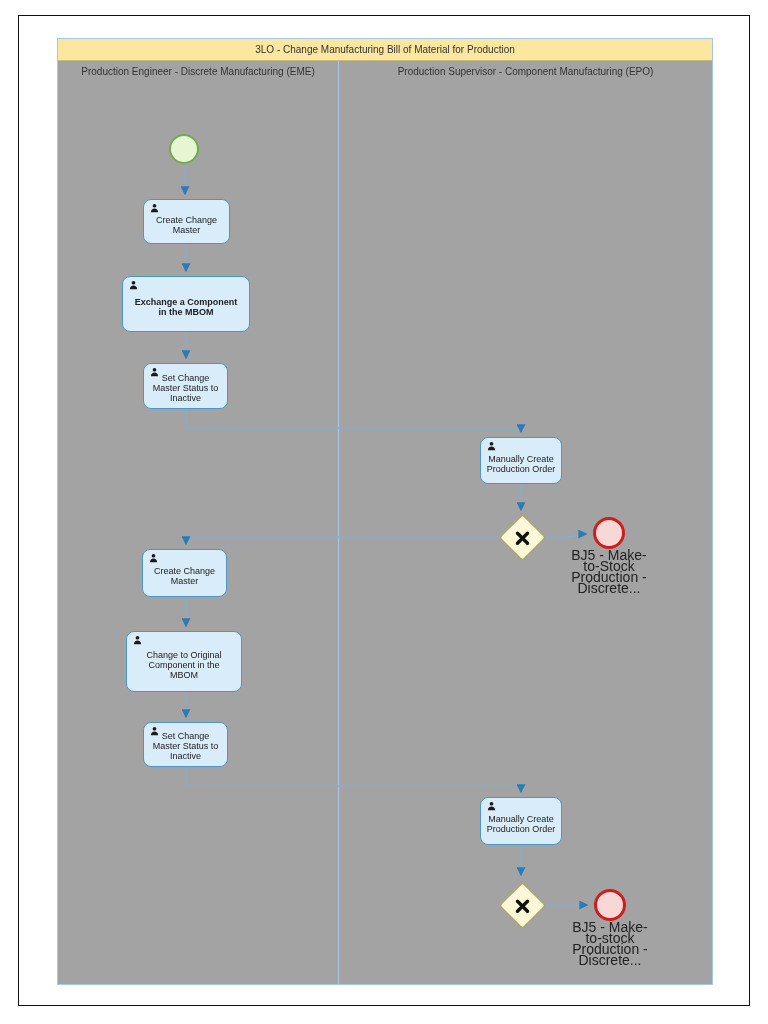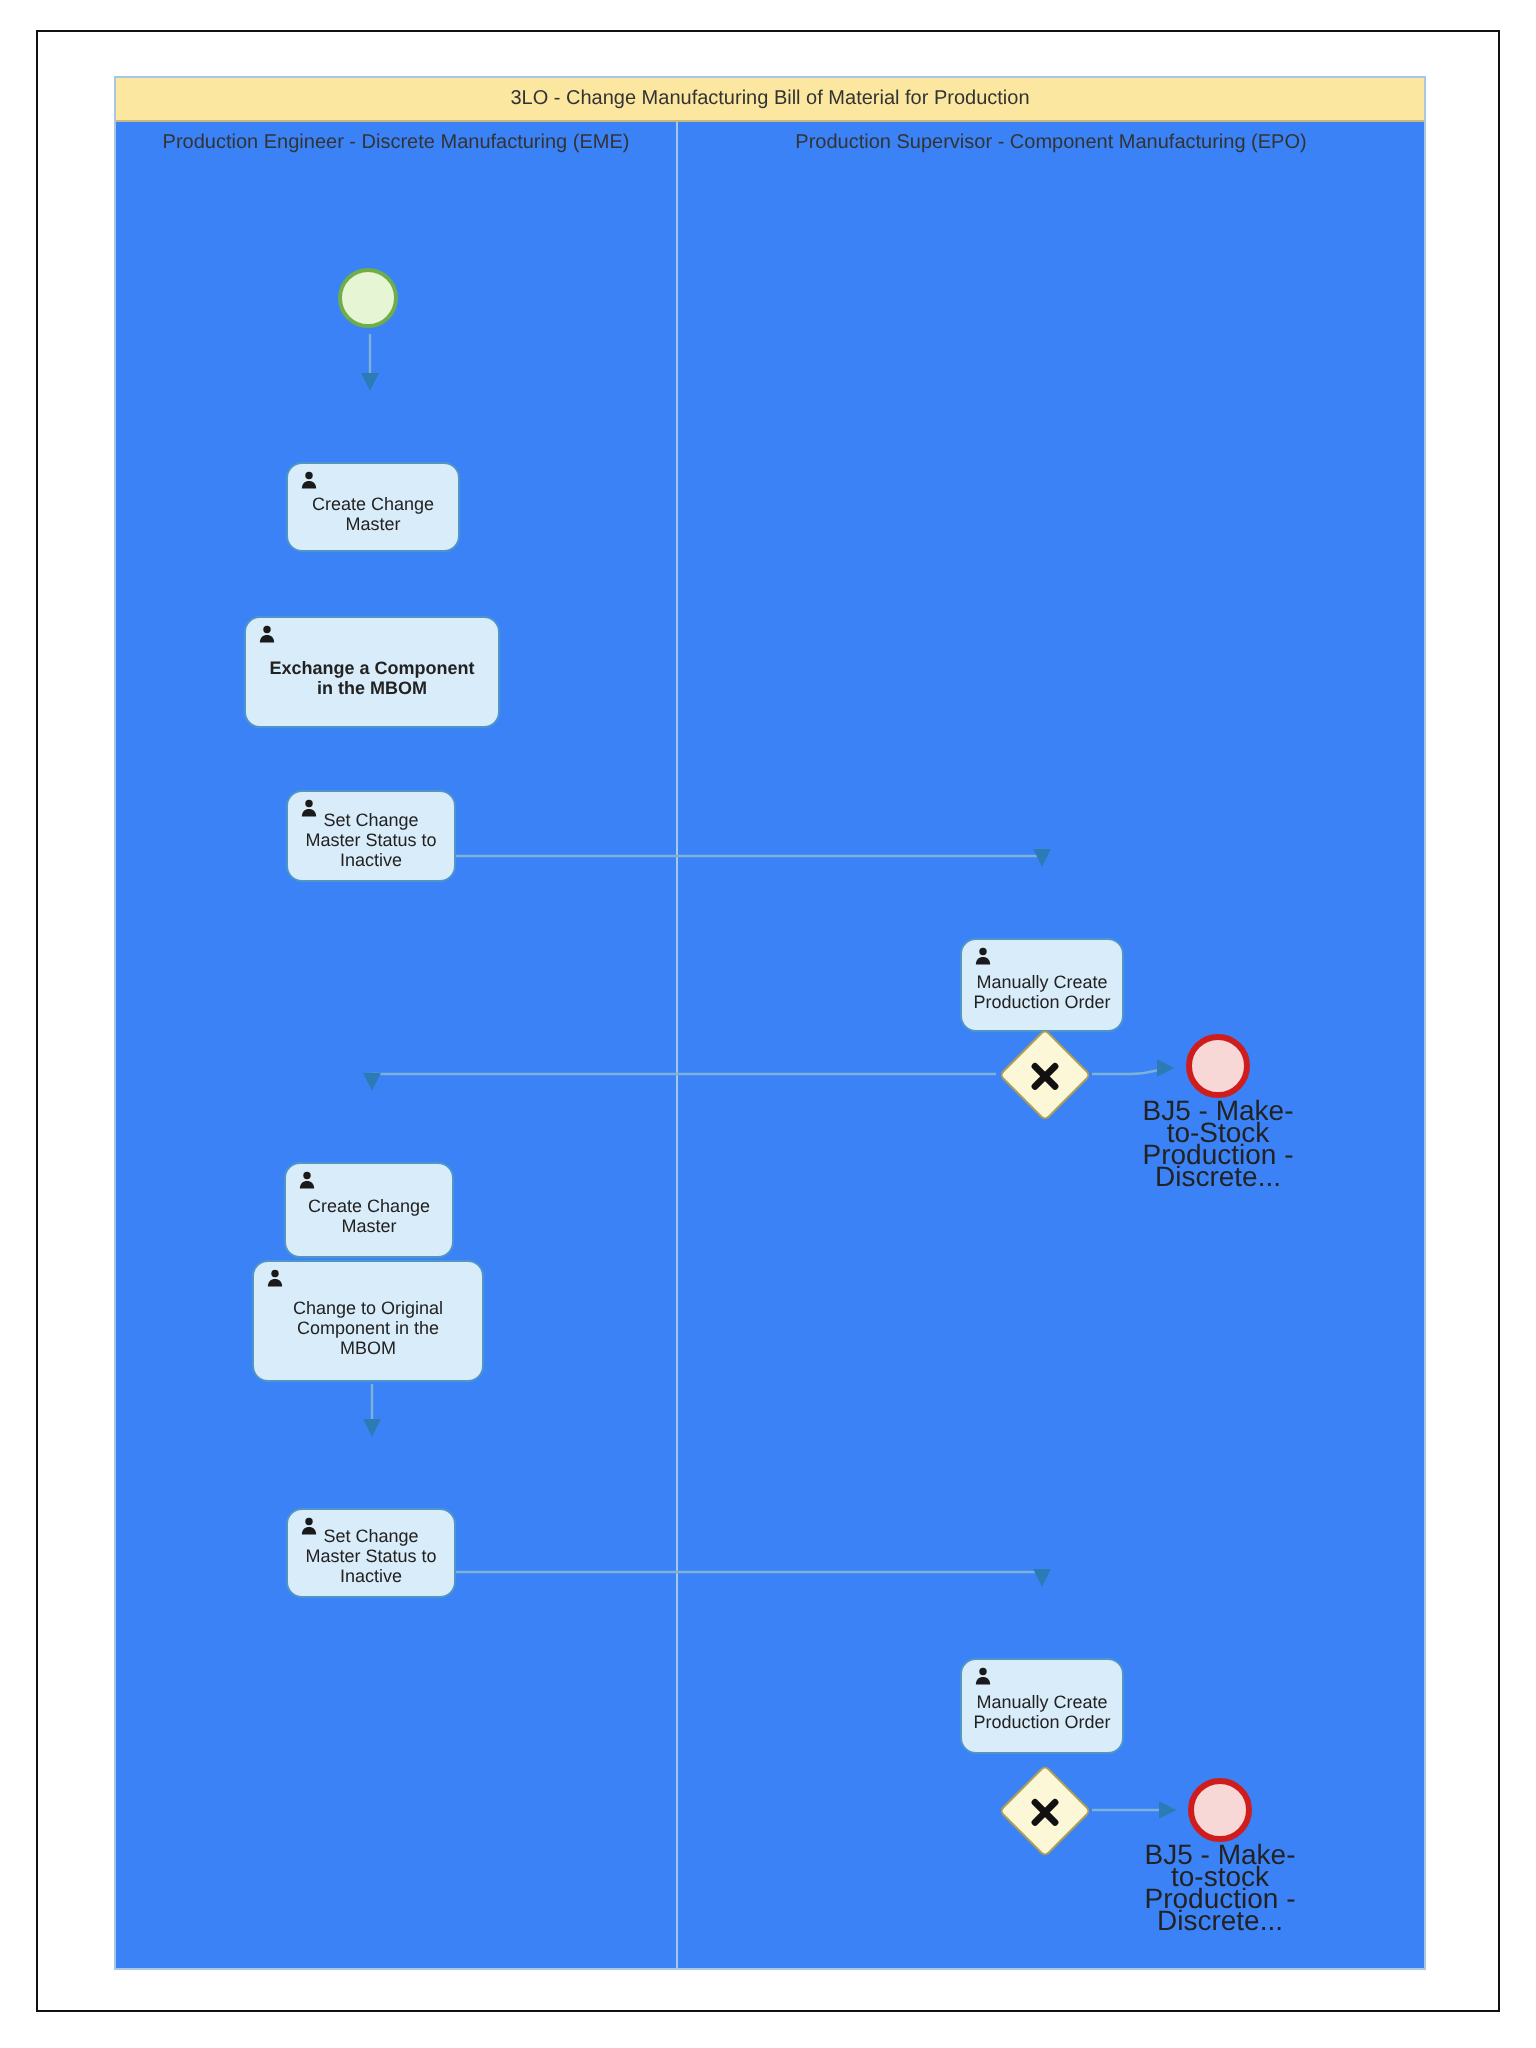--- a/index.html
+++ b/index.html
@@ -8,21 +8,21 @@
     width:768px; height:1024px; position:relative; overflow:hidden;
     font-family:"Liberation Sans", sans-serif; color:#2b2b2b;
   }
   .page-border {
     position:absolute; left:18px; top:15px; width:732px; height:991px;
     border:1px solid #111111; background:#ffffff;
   }
   
   .pool {
     position:absolute; left:57px; top:38px; width:656px; height:947px;
-    border:1px solid #a8c6e5; background:#3b82f6;
+    border:1px solid #a8c6e5; background:#a3a3a3;
   }
   .pool-title {
     height:22px; background:#fbe79f; border-bottom:1px solid #c9b87a;
     display:flex; align-items:center; justify-content:center;
     font-size:10px; color:#333333;
   }
   .lanes { display:flex; height:923px; }
   .lane { position:relative; }
   .lane-1 { width:281px; border-right:1px solid #a8c6e5; }
   .lane-2 { flex:1; }
@@ -30,21 +30,21 @@
     padding-top:5px; text-align:center; font-size:10px; color:#333333;
     line-height:12px;
   }
   
   svg.flows { position:absolute; left:0; top:0; pointer-events:none; }
   .flow { fill:none; stroke:#7cb1d8; stroke-width:1.2; }
   
   .task {
     position:absolute; background:#d9ecf9; border:1.5px solid #4f96c8;
     border-radius:8px; display:flex; align-items:center; justify-content:center;
-    text-align:center; font-size:9px; line-height:10px; color:#222222;margin-top:32px;
+    text-align:center; font-size:9px; line-height:10px; color:#222222;
   }
   .task .label { display:inline-block; padding-top:6px; }
   .user-icon { position:absolute; left:5px; top:3px; width:11px; height:11px; }
   .event-start {
     position:absolute; left:169px; top:134px; width:30px; height:30px;
     border-radius:50%; background:#e6f5d3; border:2px solid #6fad49;
   }
   .event-end {
     position:absolute; width:26px; height:26px; box-sizing:content-box;
     border-radius:50%; background:#f8d8d6; border:3px solid #cf1d1d;
@@ -144,21 +144,21 @@
 </div>
 
 <div class="task" style="left:142px; top:549px; width:85px; height:48px;">
   <svg class="user-icon" viewBox="0 0 16 16">
       <circle cx="8" cy="4" r="2.7" fill="#1a1a1a"></circle>
       <path d="M2.8 13.5 C2.8 9.8 5.2 8 8 8 C10.8 8 13.2 9.8 13.2 13.5 Z" fill="#1a1a1a"></path>
     </svg>
   <span class="label" style="max-width:80px;">Create Change Master</span>
 </div>
 
-<div class="task" style="left:126px; top:598px; width:116px; height:61px;">
+<div class="task" style="left:126px; top:631px; width:116px; height:61px;">
   <svg class="user-icon" viewBox="0 0 16 16">
       <circle cx="8" cy="4" r="2.7" fill="#1a1a1a"></circle>
       <path d="M2.8 13.5 C2.8 9.8 5.2 8 8 8 C10.8 8 13.2 9.8 13.2 13.5 Z" fill="#1a1a1a"></path>
     </svg>
   <span class="label" style="max-width:96px;">Change to Original Component in the MBOM</span>
 </div>
 
 <div class="task" style="left:143px; top:722px; width:85px; height:45px;">
   <svg class="user-icon" viewBox="0 0 16 16">
       <circle cx="8" cy="4" r="2.7" fill="#1a1a1a"></circle>

